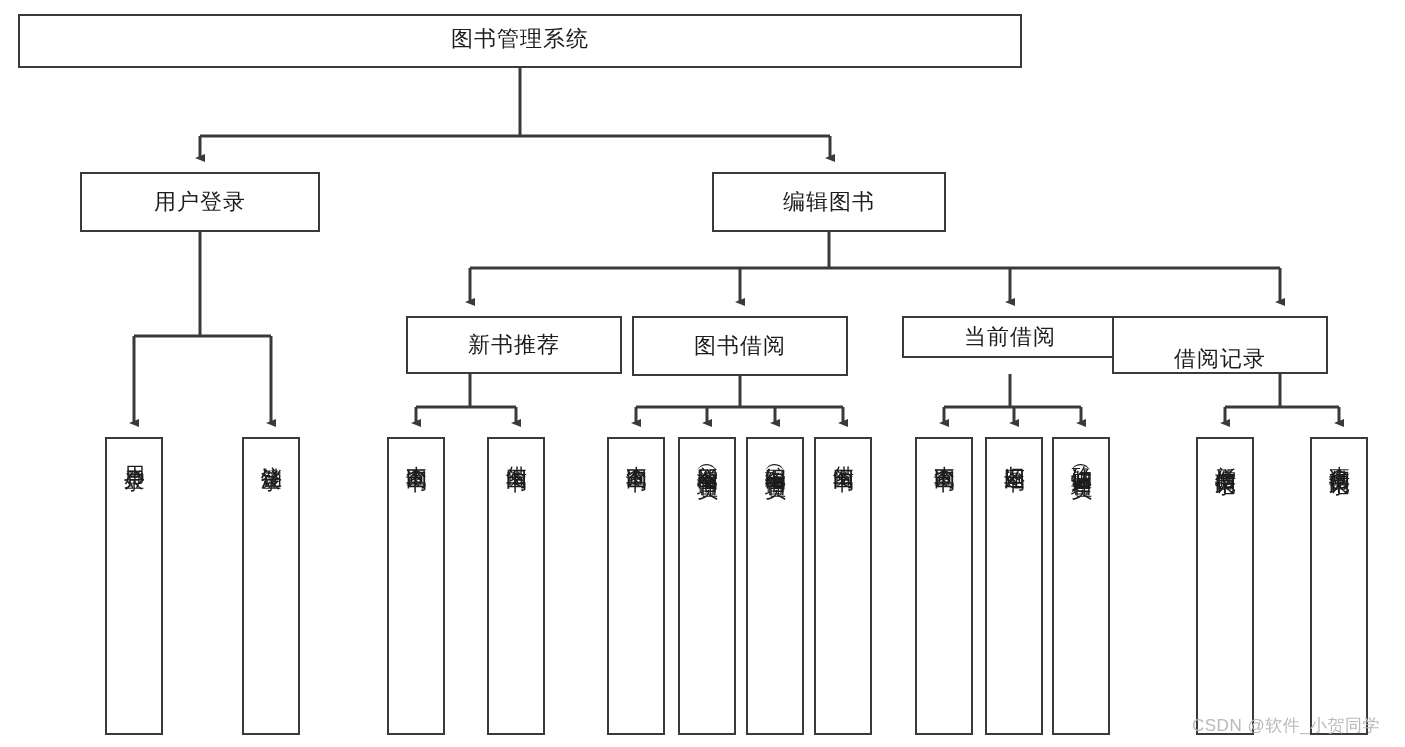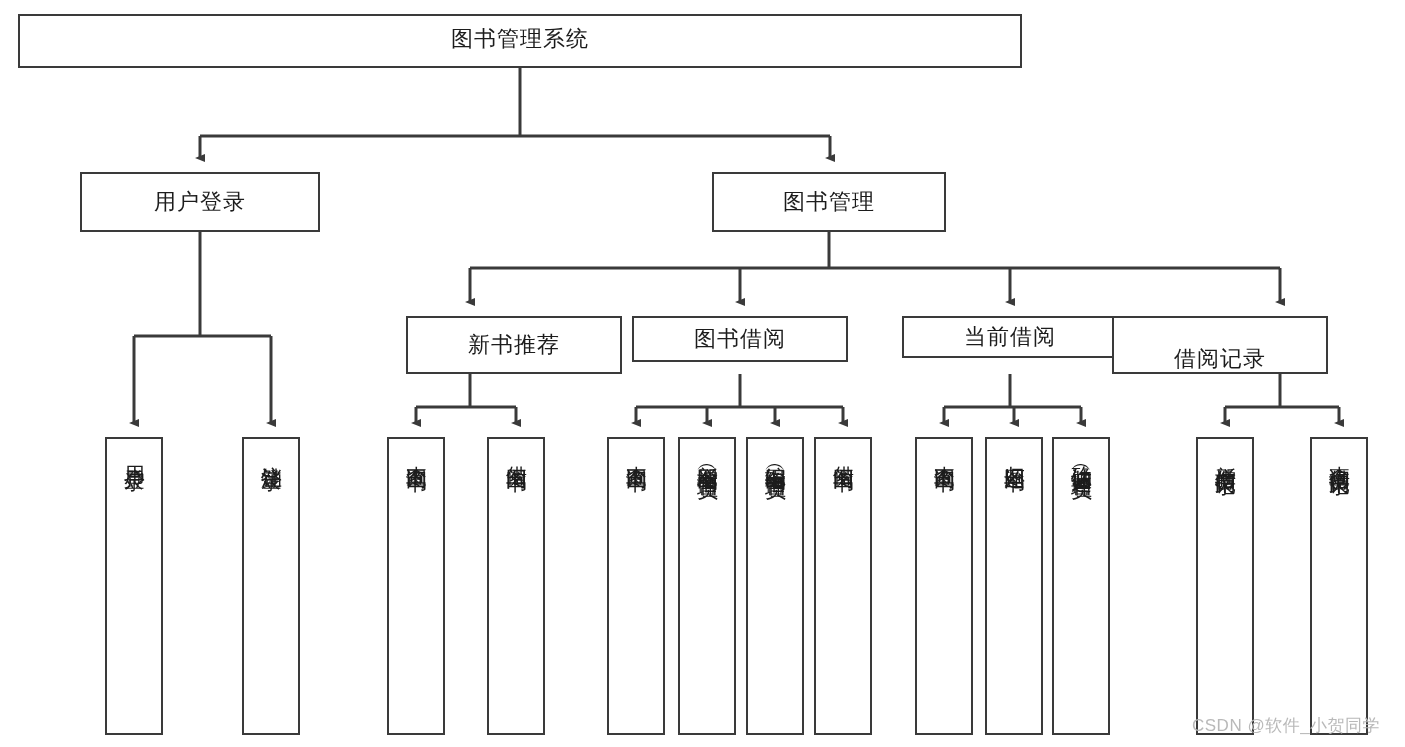--- a/index.html
+++ b/index.html
@@ -122,27 +122,27 @@
   </svg>
 
   <div class="node root horiz" style="left:18px; top:14px; width:1004px; height:54px;font-family:Liberation Mono, monospace;">
     <span>图书管理系统</span>
   </div>
 
   <div class="node horiz" style="left:80px; top:172px; width:240px; height:60px;">
     <span>用户登录</span>
   </div>
   <div class="node horiz" style="left:712px; top:172px; width:234px; height:60px;">
-    <span>图书管理</span>
+    <span>编辑图书</span>
   </div>
 
   <div class="node horiz" style="left:362px; top:316px; width:216px; height:58px;margin-left:44px;">
     <span>新书推荐</span>
   </div>
-  <div class="node horiz" style="left:632px; top:316px; width:216px; height:46px;text-align:right;">
+  <div class="node horiz" style="left:632px; top:316px; width:216px; height:60px;text-align:right;">
     <span>图书借阅</span>
   </div>
   <div class="node horiz" style="left:902px; top:316px; width:216px; height:42px;justify-content:center;">
     <span>当前借阅</span>
   </div>
   <div class="node horiz" style="left:1112px; top:316px; width:216px; height:58px;align-items:flex-end;">
     <span>借阅记录</span>
   </div>
 
   <div class="node leaf" style="left:105px; top:437px; width:58px; height:298px;">

